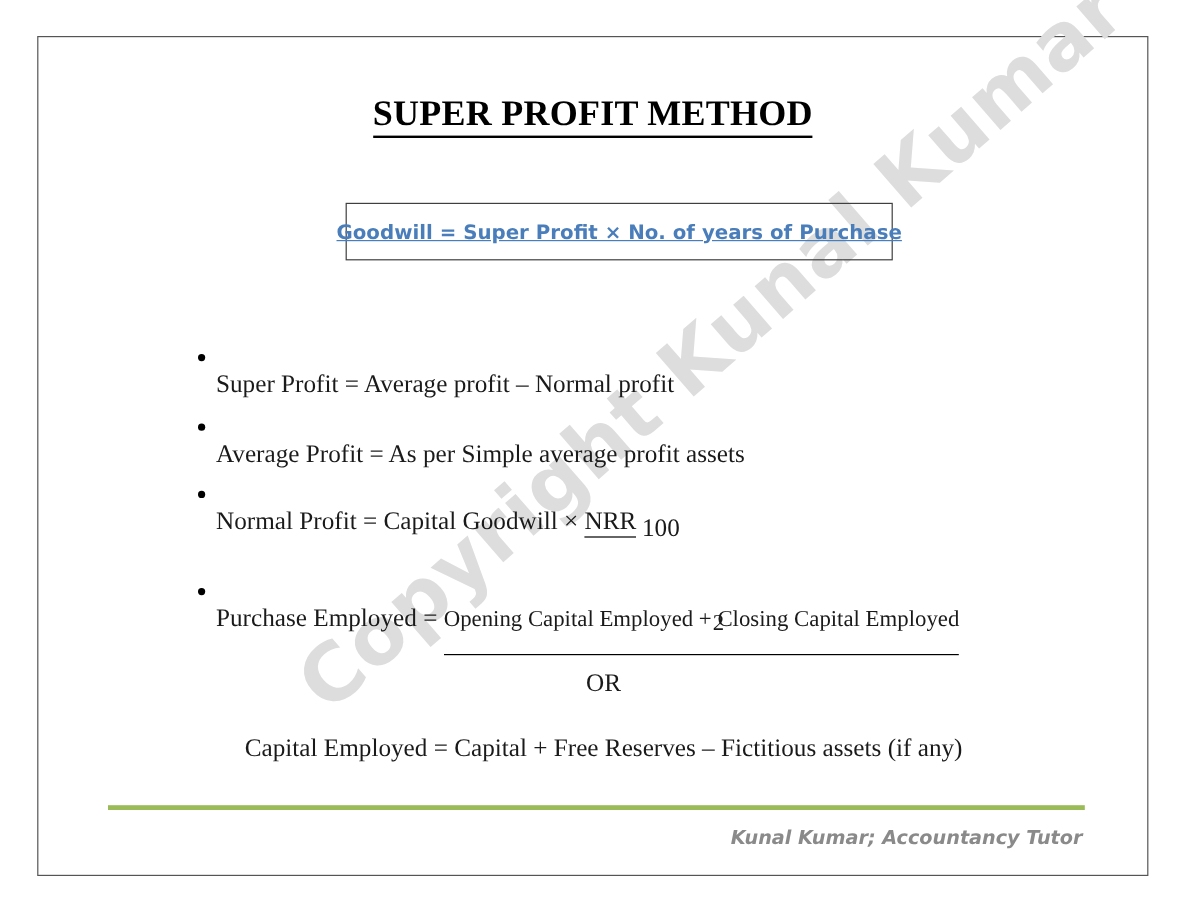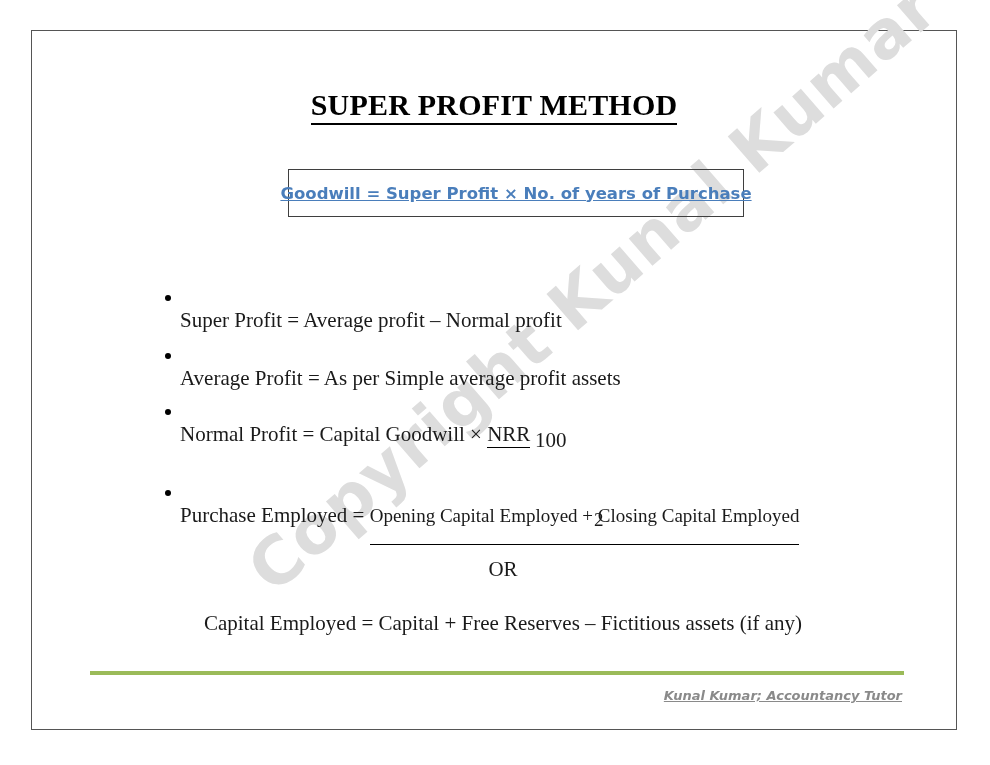--- a/index.html
+++ b/index.html
@@ -57,21 +57,21 @@
     position: absolute;
     left: 31px;
     top: 30px;
     width: 926px;
     height: 700px;
   }
 
   #title {
     position: absolute;
     left: 0;
-    top: 58px;
+    top: 48px;
     width: 926px;
     text-align: center;
     font-family: "Liberation Serif", serif;
     font-weight: bold;
     font-size: 30px;
     color: #000000;
     letter-spacing: 0.2px;
   }
   #title span {
     border-bottom: 2.2px solid #000000;
@@ -206,23 +206,22 @@
     position: absolute;
     left: 0;
     top: 658px;
     width: 926px;
     text-align: right;
     padding-right: 55px;
     box-sizing: border-box;
     font-family: "DejaVu Sans", sans-serif;
     font-style: italic;
     font-weight: bold;
-    font-size: 13px;
+    font-size: 16px;
     color: #8a8a8a;
-    text-decoration: underline;
   }
 </style>
 </head>
 <body>
 
 <div id="slide">
 
   <div id="page-frame"></div>
 
   <div id="watermark">Copyright Kunal Kumar</div>

